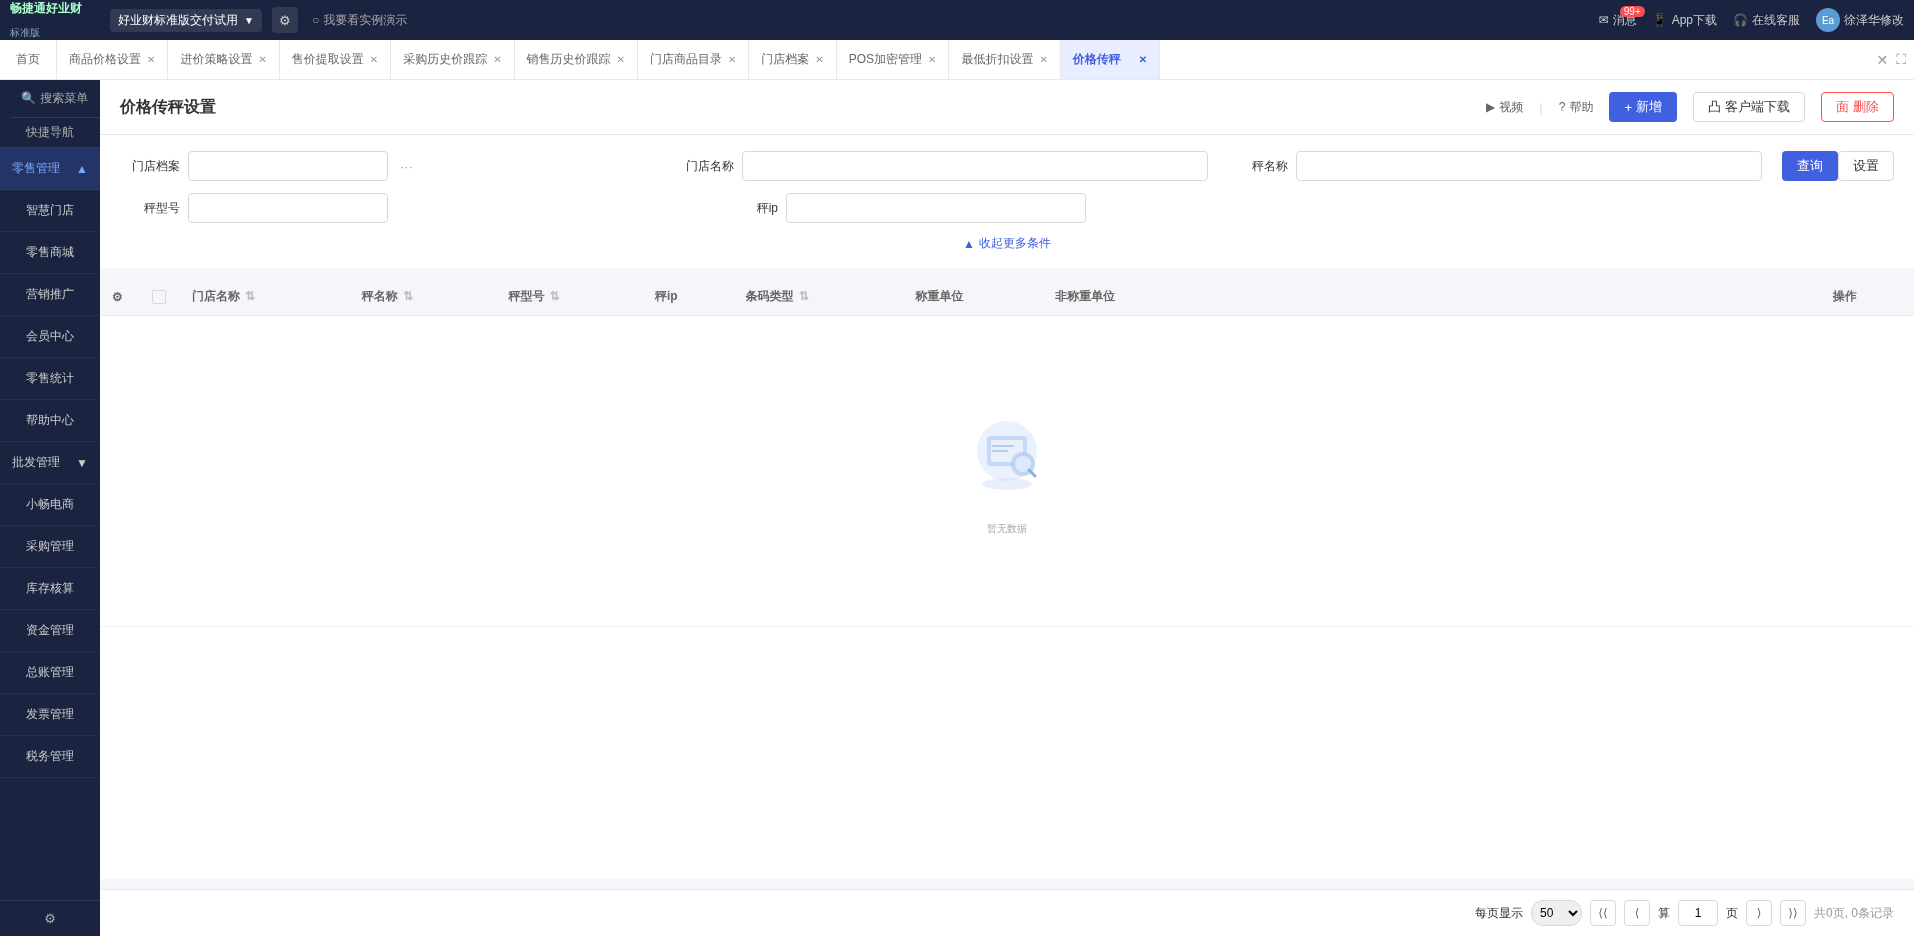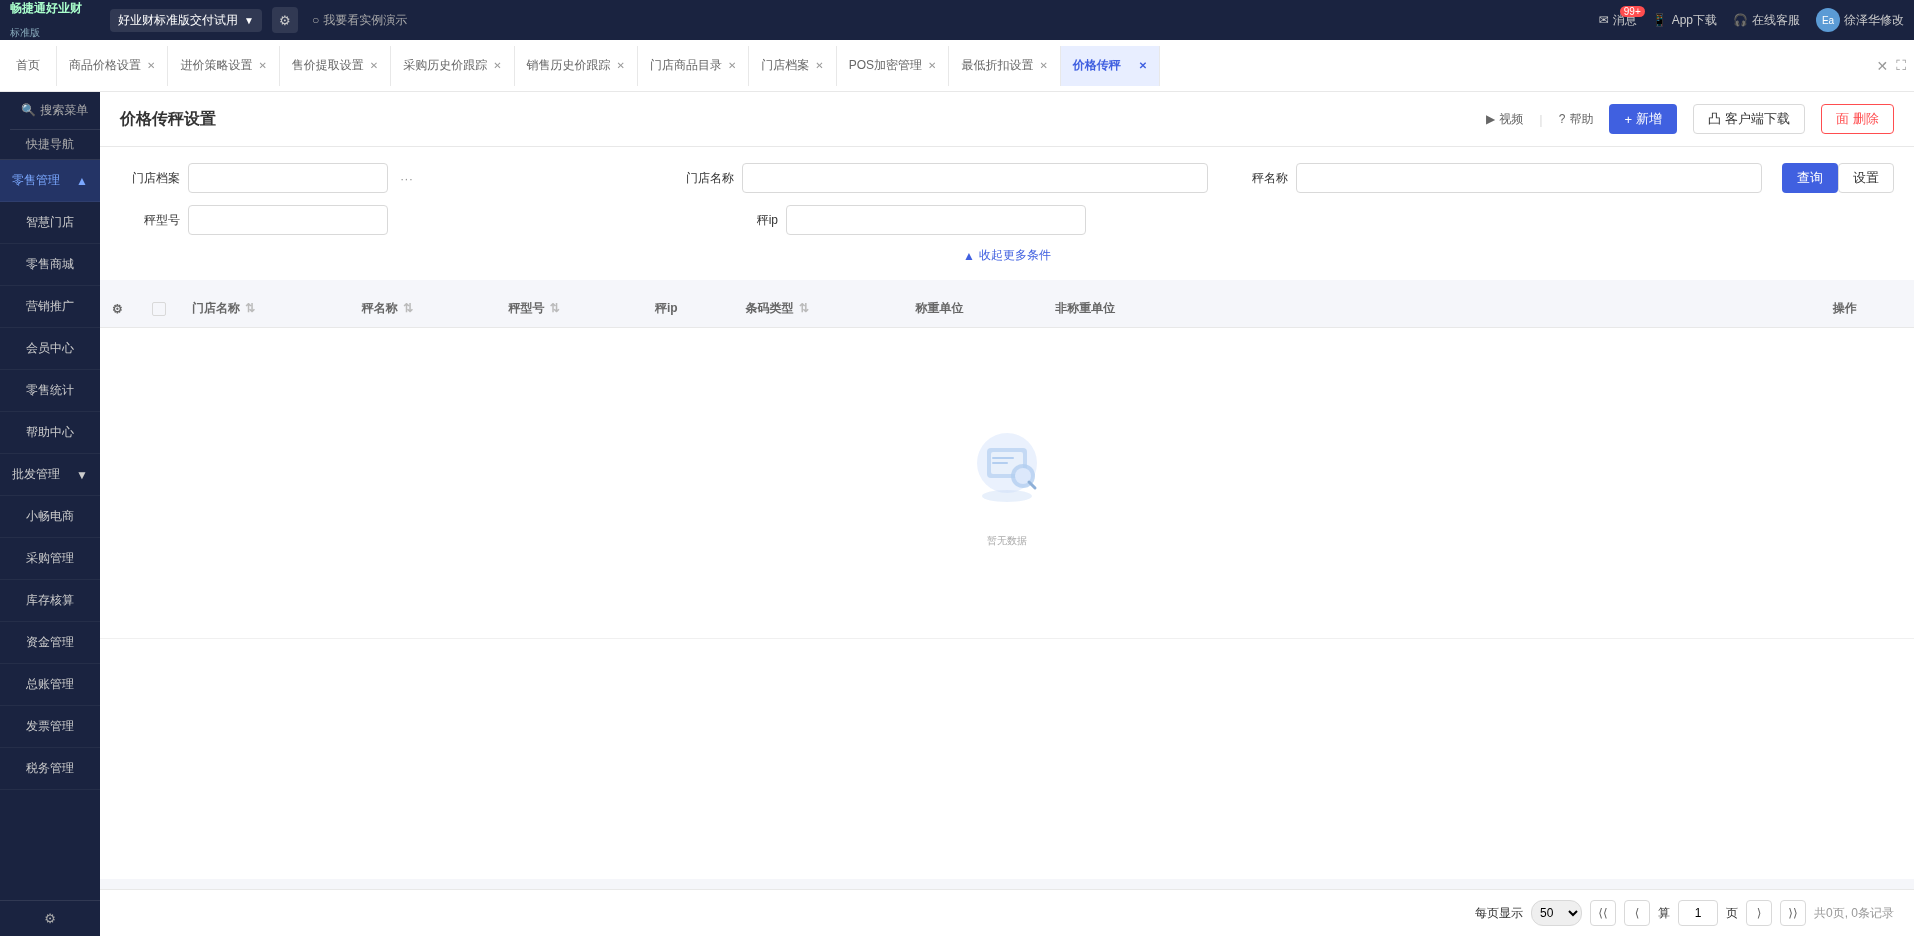--- a/index.html
+++ b/index.html
@@ -14,21 +14,21 @@
     .version-selector .chevron { margin-left: 6px; font-size: 10px; }
     .settings-btn { width: 26px; height: 26px; border-radius: 4px; background: rgba(255,255,255,0.1); display: flex; align-items: center; justify-content: center; cursor: pointer; margin-right: 10px; color: #ccc; }
     .demo-link { display: flex; align-items: center; color: #aaa; font-size: 12px; cursor: pointer; margin-right: auto; }
     .demo-link span { margin-left: 4px; }
     .top-right { display: flex; align-items: center; gap: 16px; }
     .top-right-item { display: flex; align-items: center; gap: 4px; font-size: 12px; color: #ccc; cursor: pointer; position: relative; }
     .badge { background: #ff4d4f; color: #fff; font-size: 10px; border-radius: 8px; padding: 0 4px; position: absolute; top: -6px; right: -8px; }
     .user-avatar { width: 24px; height: 24px; border-radius: 50%; background: #5b9bd5; display: flex; align-items: center; justify-content: center; font-size: 10px; color: #fff; }
 
     
-    .tab-bar { display: flex; align-items: center; background: #fff; border-bottom: 1px solid #e8e8e8; flex-shrink: 0; height: 52px; overflow: hidden; }
+    .tab-bar { display: flex; align-items: center; background: #fff; border-bottom: 1px solid #e8e8e8; flex-shrink: 0; height: 40px; overflow: hidden; }
     .tab-item { display: flex; align-items: center; padding: 0 12px; height: 40px; font-size: 12px; color: #666; cursor: pointer; border-right: 1px solid #e8e8e8; white-space: nowrap; flex-shrink: 0; }
     .tab-item.active { background: #e8eeff; color: #4060e0; font-weight: bold; gap: 12px; }
     .tab-item .close-btn { margin-left: 6px; font-size: 10px; color: #999; cursor: pointer; }
     .tab-item.active .close-btn { color: #4060e0; }
     .tab-first { font-weight: normal; padding: 0 16px; }
     .tab-bar-end { display: flex; align-items: center; margin-left: auto; padding-right: 8px; gap: 8px; }
     .tab-bar-end .icon-btn { cursor: pointer; color: #999; font-size: 14px; }
 
     
     .main-layout { display: flex; flex: 1; overflow: hidden; }

